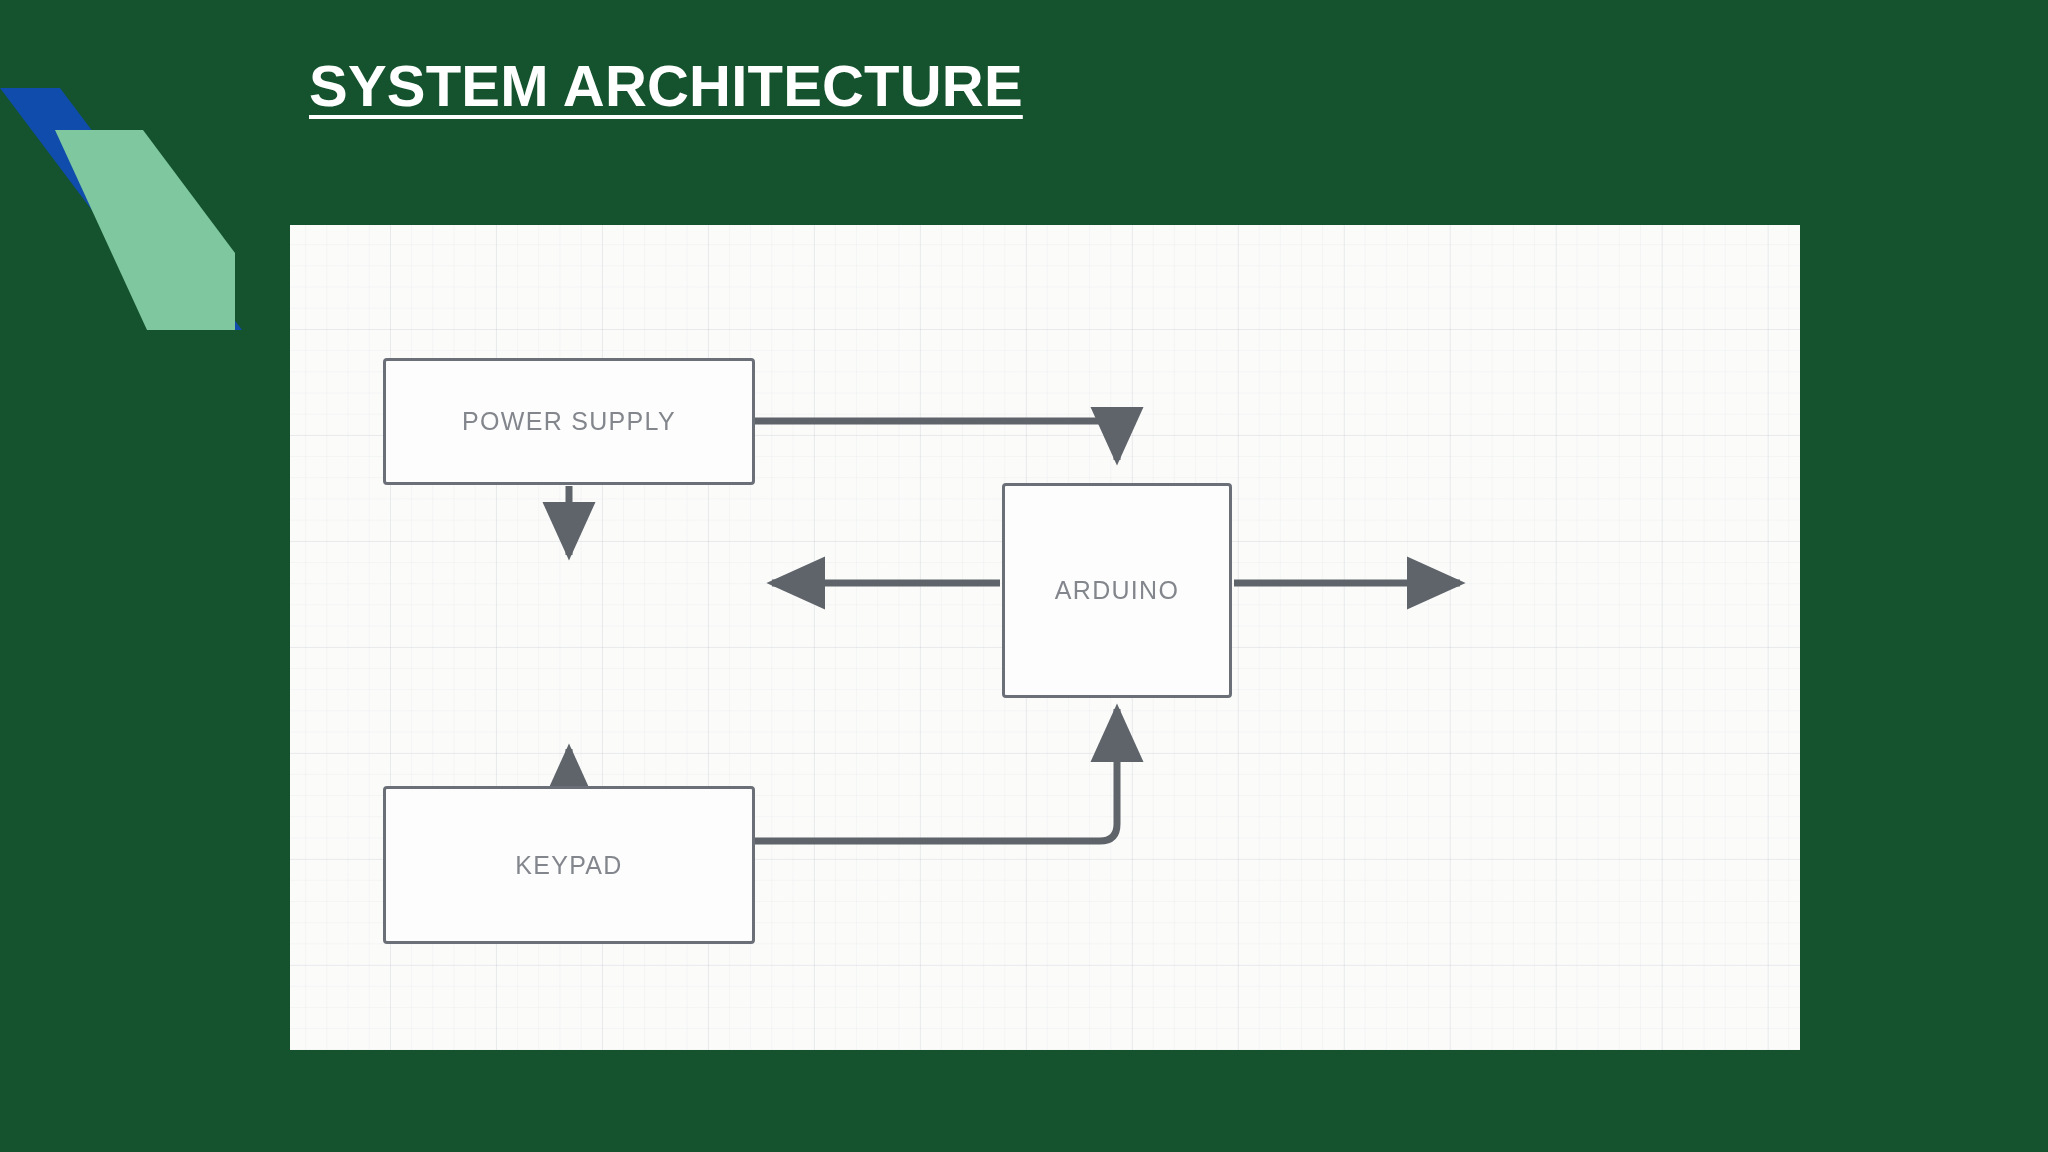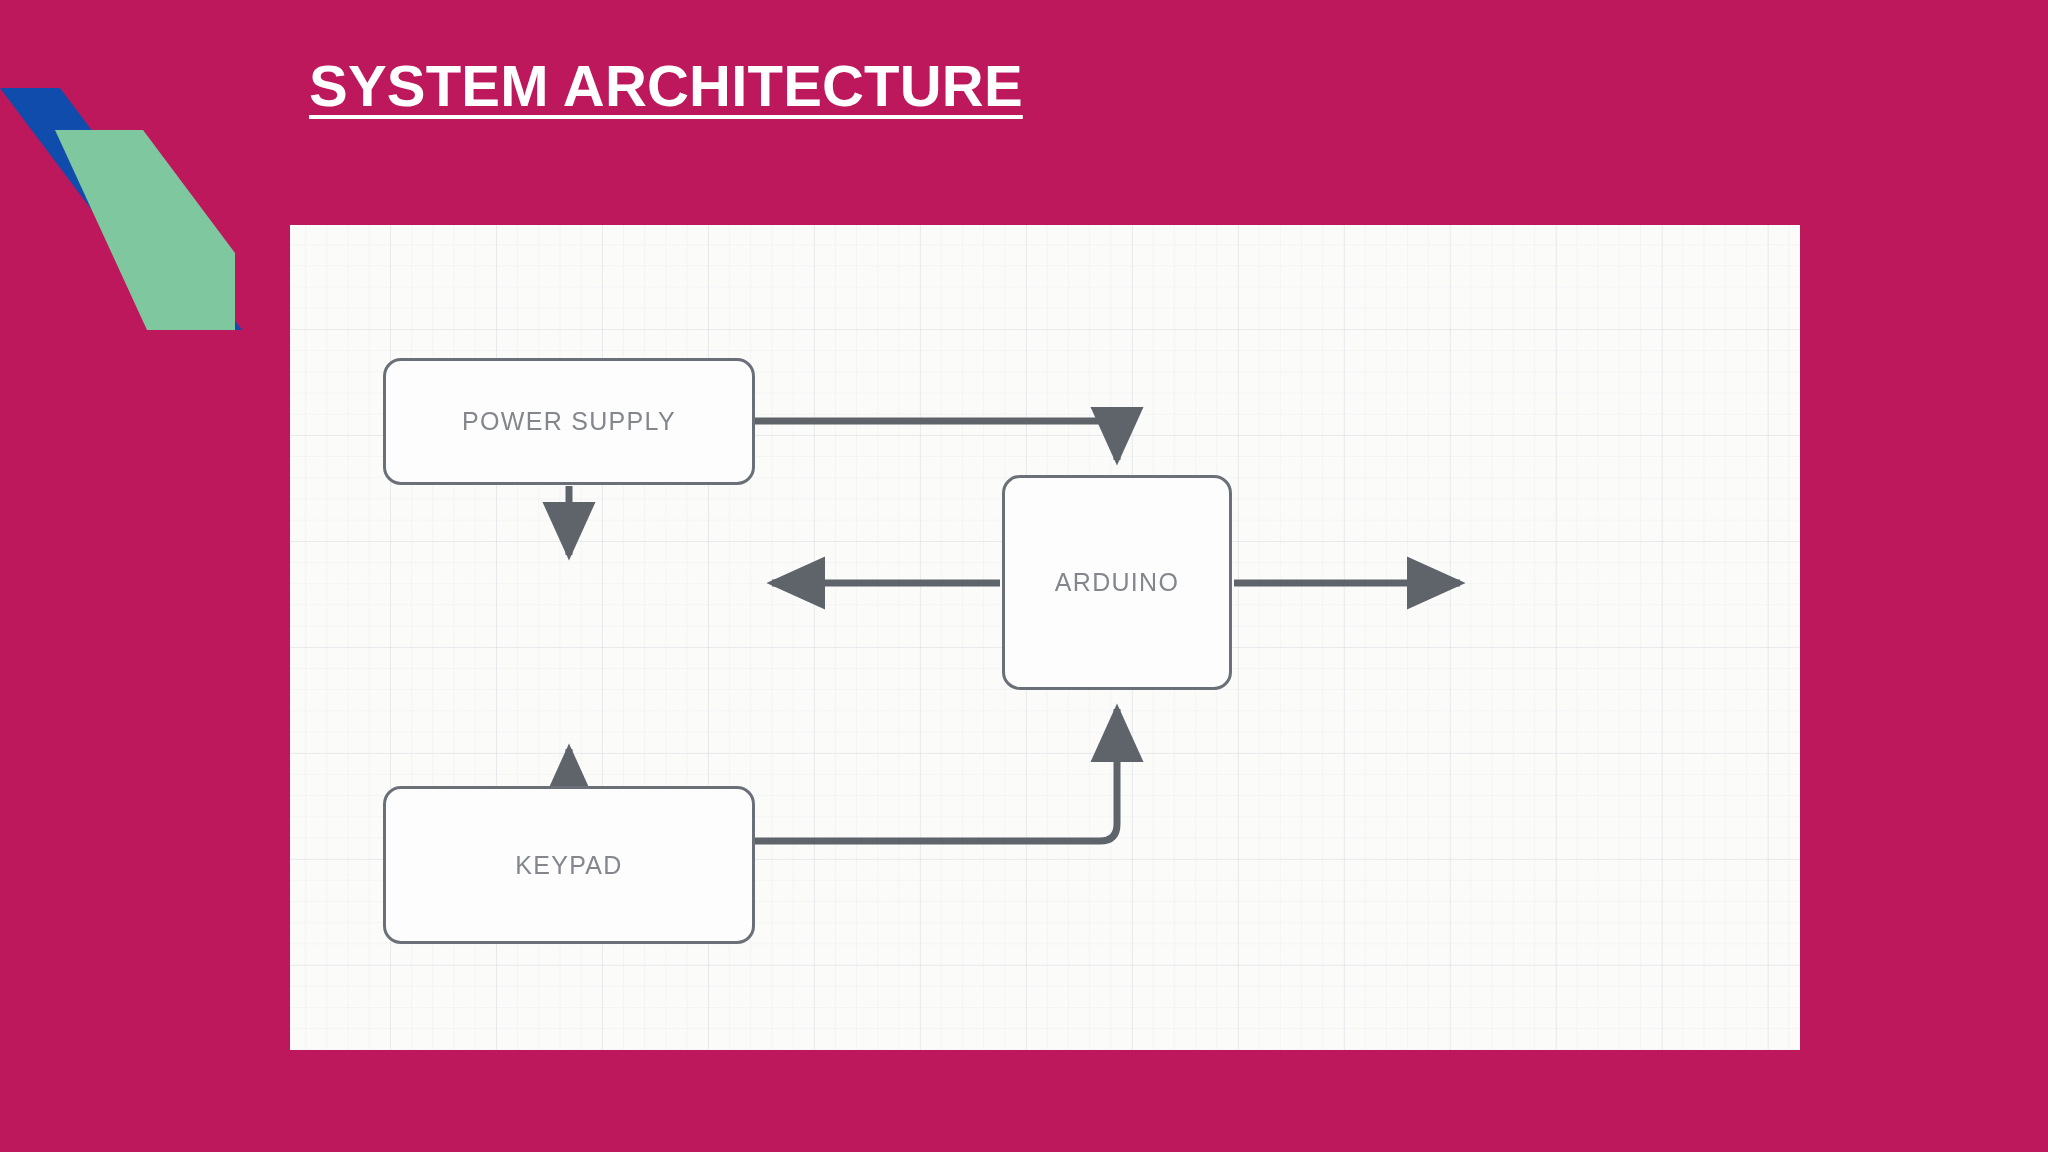--- a/index.html
+++ b/index.html
@@ -13,21 +13,21 @@
     height: 1152px;
     overflow: hidden;
     font-family: "Liberation Sans", sans-serif;
     position: relative;
   }
 
   
   .slide {
     position: absolute;
     inset: 0;
-    background: #be185d;
+    background: #14532d;
     overflow: hidden;
   }
 
   
   .logo-mark {
     position: absolute;
     left: 0;
     top: 0;
     width: 250px;
     height: 330px;
@@ -82,21 +82,21 @@
     width: 100%;
     height: 100%;
   }
 
   
   .node {
     position: absolute;
     box-sizing: border-box;
     background: #fdfdfd;
     border: 3px solid #6b7078;
-    border-radius: 18px;
+    border-radius: 4px;
     display: flex;
     align-items: center;
     justify-content: center;
     text-align: center;
   }
   .node-label {
     font-family: "Liberation Sans", sans-serif;
     font-size: 25px;
     letter-spacing: 1.3px;
     color: #83878d;
@@ -108,21 +108,21 @@
     font-size: 34px;
     letter-spacing: 1px;
     line-height: 1.72;
     white-space: pre-line;
   }
 
   
   #node-power   { left: 93px;  top: 133px; width: 372px; height: 127px; }
   #node-lcd     { left: 93px;  top: 345px; width: 372px; height: 178px; }
   #node-keypad  { left: 93px;  top: 537px; width: 372px; height: 158px; margin-top: 24px; }
-  #node-arduino { left: 712px; top: 250px; width: 230px; height: 215px; }
+  #node-arduino { left: 712px; top: 258px; width: 230px; height: 215px; }
   #node-servo   { left: 1186px;top: 245px; width: 230px; height: 215px; }
 </style>
 </head>
 <body>
 
 <div class="slide">
 
   <svg class="logo-mark" viewBox="0 0 250 330" xmlns="http://www.w3.org/2000/svg">
     <polygon points="0,88 60,88 242,330 182,330" fill="#0f4cab"></polygon>
     <polygon points="55,130 143,130 235,253 235,330 147,330" fill="#7ec79f"></polygon>

